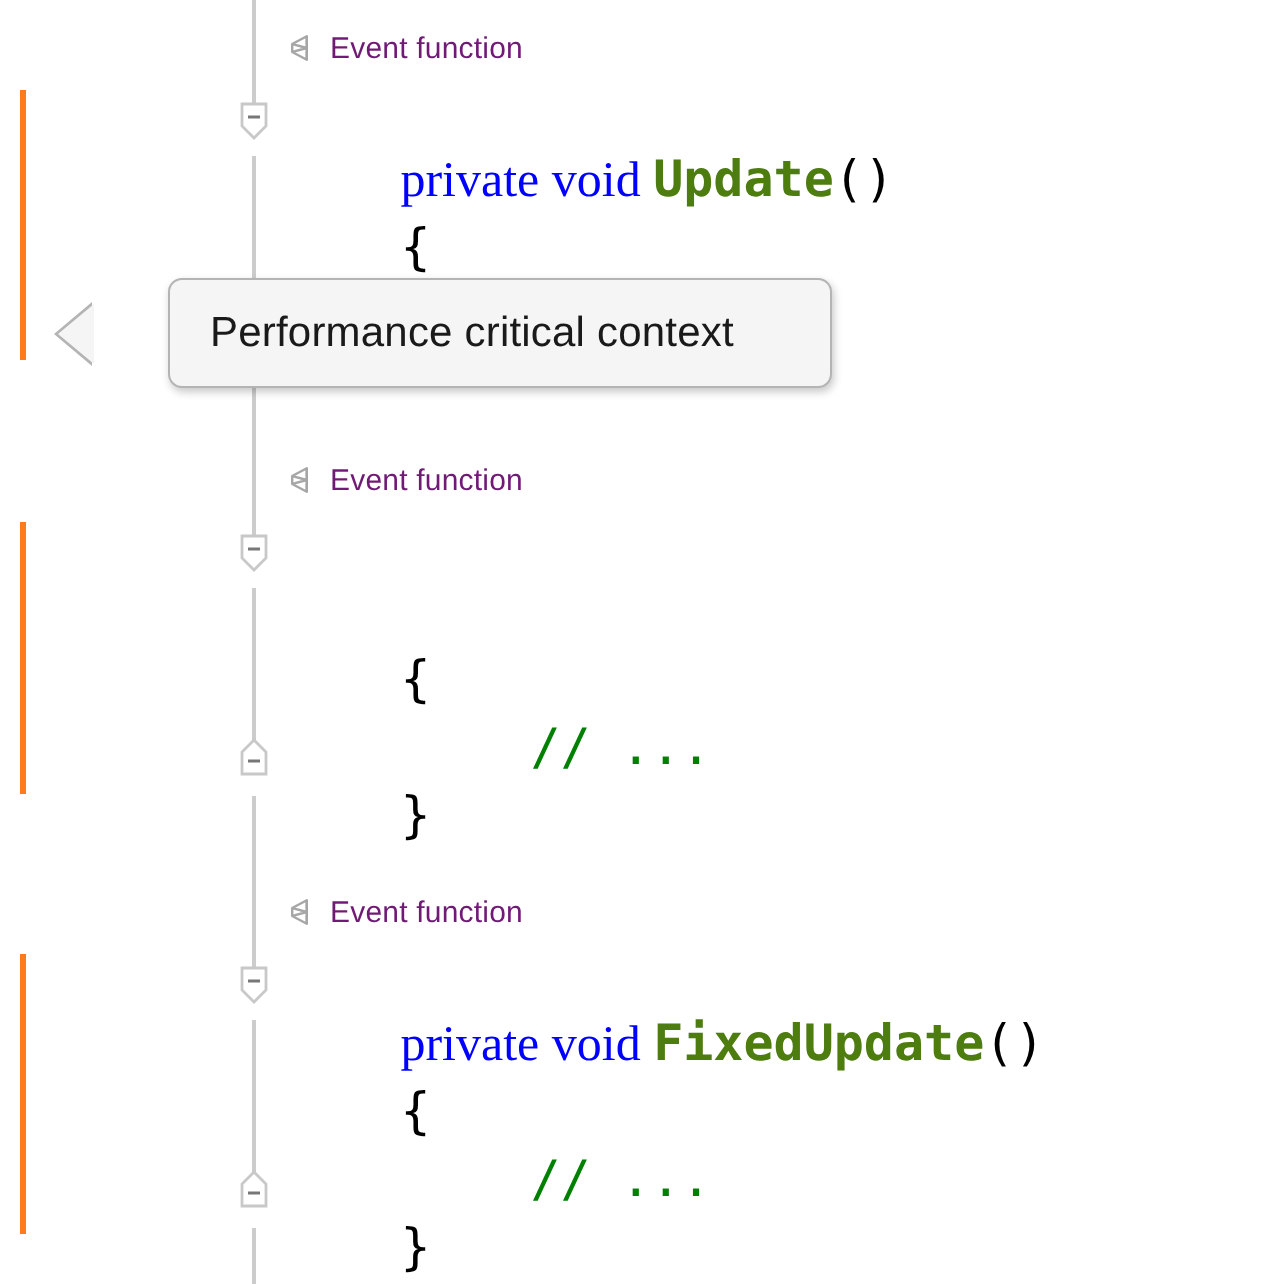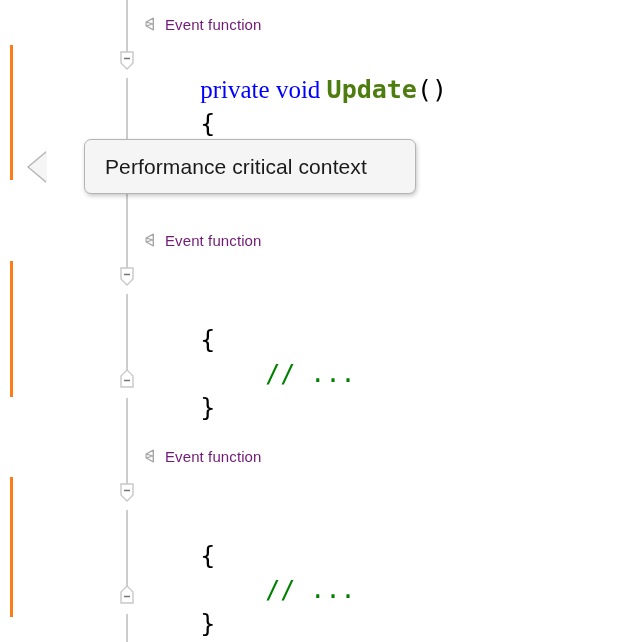--- a/index.html
+++ b/index.html
@@ -227,20 +227,23 @@
     <span class="lens-label">Event function</span>
   </div>
 
   <div class="fold-marker" style="top:482px;">
     <svg width="20" height="22" viewBox="0 0 20 22" aria-hidden="true">
       <path d="M4 2 H16 V13 L10 19 L4 13 Z" fill="#FFFFFF" stroke="#C8C8C8" stroke-width="1.4"></path>
       <line x1="7" y1="8.5" x2="13" y2="8.5" stroke="#777777" stroke-width="1.5"></line>
     </svg>
   </div>
 
+  <div class="code-line" style="top:480px;">
+    <span class="kw">private void </span><span class="meth">FixedUpdate</span><span class="punc">()</span>
+  </div>
   <div class="code-line" style="top:514px;">
     <span class="punc">{</span>
   </div>
   <div class="code-line" style="top:548px; left:205px;">
     <span class="cmt">// ...</span>
   </div>
 
   <div class="fold-marker" style="top:584px;">
     <svg width="20" height="22" viewBox="0 0 20 22" aria-hidden="true">
       <path d="M10 2 L16 8 V19 H4 V8 Z" fill="#FFFFFF" stroke="#C8C8C8" stroke-width="1.4"></path>

